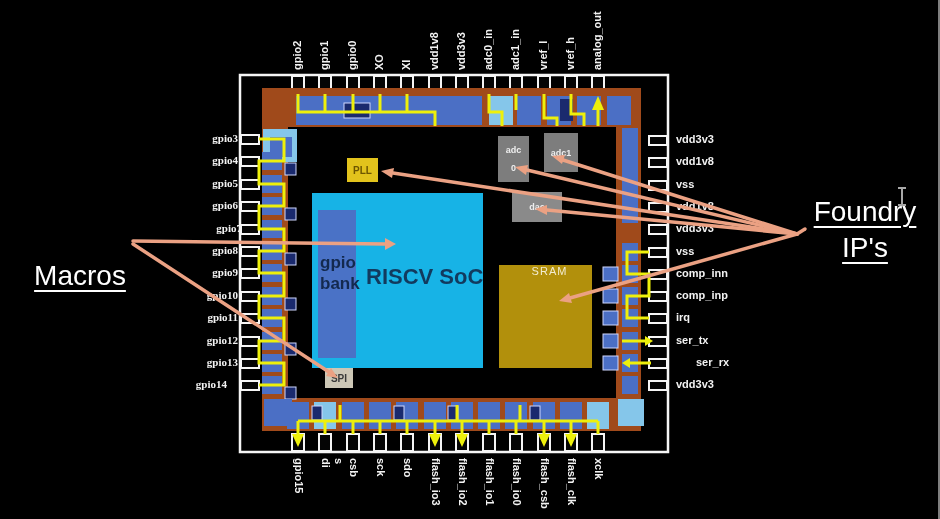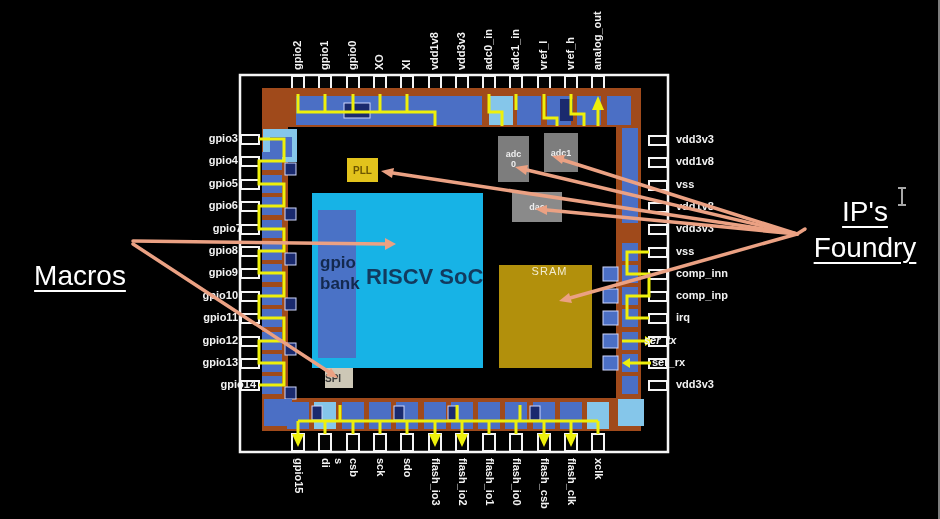--- a/index.html
+++ b/index.html
@@ -16,34 +16,34 @@
   .block{position:absolute;box-sizing:border-box;}
   .block-label{
     position:absolute;white-space:pre-line;font-weight:bold;
     font-family:"Liberation Sans",sans-serif;
   }
   #riscv-block{background:var(--riscv-cyan);}
   #gpio-bank-block{background:var(--gpio-bank-blue);}
   #sram-block{background:var(--sram-gold);display:flex;align-items:flex-start;justify-content:center;
     color:#f2ecd2;font-size:11px;font-weight:normal;letter-spacing:1px;padding-left:8px;}
   .gray-ip{background:var(--ip-gray);display:flex;align-items:center;justify-content:center;
-    color:#eee;font-size:9px;line-height:10px;font-weight:bold;text-align:center;white-space:pre-line;}
+    color:#eee;font-size:9px;line-height:18px;font-weight:bold;text-align:center;white-space:pre-line;}
   #pll-block{background:var(--pll-yellow);display:flex;align-items:center;justify-content:center;
     color:#6d5600;font-size:10px;font-weight:bold;}
-  #spi-block{background:var(--spi-beige);display:flex;align-items:center;justify-content:flex-start;
+  #spi-block{background:var(--spi-beige);display:flex;align-items:center;justify-content:center;
     color:#3a3a3a;font-size:10px;font-weight:bold;}
   #riscv-label{color:#123a5e;font-size:22px;}
   #gpio-bank-label{color:#13294e;font-size:17px;line-height:21px;}
 
   .pin-label{
     position:absolute;color:#f2f2f2;font-size:11px;line-height:13px;
     font-weight:bold;white-space:pre;
   }
   .pin-label.rot{transform-origin:0 100%;}
-  .pin-label.left-side{width:45px;text-align:right;}
+  .pin-label.left-side{width:45px;text-align:right;font-family:Liberation Serif, serif;}
 
   .annotation{
     position:absolute;color:#fff;font-size:28px;line-height:36px;
     text-align:center;
   }
   .annotation .u{
     text-decoration:underline;text-underline-offset:5px;text-decoration-thickness:2px;
   }
   #macros-note{left:22px;top:222px;width:116px;margin-top:36px;}
   #foundry-note{left:796px;top:194px;width:138px;}
@@ -218,22 +218,22 @@
     <div class="block" id="spi-block" style="left:325px;top:368px;width:28px;height:20px;">
       <span>SPI</span>
     </div>
   </div>
 
   <div id="labels-layer">
     <div class="annotation" id="macros-note">
       <span class="u">Macros</span>
     </div>
     <div class="annotation" id="foundry-note">
+      <div><span class="u">Foundry</span></div>
       <div><span class="u">IP's</span></div>
-      <div><span class="u">Foundry</span></div>
     </div>
   <div class="pin-label rot" style="left: 304px; bottom: 449px; transform: rotate(-90deg);">gpio2</div>
       <div class="pin-label rot" style="left: 331px; bottom: 449px; transform: rotate(-90deg);">gpio1</div>
       <div class="pin-label rot" style="left: 359px; bottom: 449px; transform: rotate(-90deg);">gpio0</div>
       <div class="pin-label rot" style="left: 386px; bottom: 449px; transform: rotate(-90deg);">XO</div>
       <div class="pin-label rot" style="left: 413px; bottom: 449px; transform: rotate(-90deg);">XI</div>
       <div class="pin-label rot" style="left: 441px; bottom: 449px; transform: rotate(-90deg);">vdd1v8</div>
       <div class="pin-label rot" style="left: 468px; bottom: 449px; transform: rotate(-90deg);">vdd3v3</div>
       <div class="pin-label rot" style="left: 495px; bottom: 449px; transform: rotate(-90deg);">adc0_in</div>
       <div class="pin-label rot" style="left: 522px; bottom: 449px; transform: rotate(-90deg);">adc1_in</div>
@@ -257,32 +257,32 @@
       <div class="pin-label left-side" style="left: 193px; top: 154px;">gpio4</div>
       <div class="pin-label left-side" style="left: 193px; top: 177px;">gpio5</div>
       <div class="pin-label left-side" style="left: 193px; top: 199px;">gpio6</div>
       <div class="pin-label left-side" style="left: 197px; top: 222px;">gpio7</div>
       <div class="pin-label left-side" style="left: 193px; top: 244px;">gpio8</div>
       <div class="pin-label left-side" style="left: 193px; top: 266px;">gpio9</div>
       <div class="pin-label left-side" style="left: 193px; top: 289px;">gpio10</div>
       <div class="pin-label left-side" style="left: 193px; top: 311px;">gpio11</div>
       <div class="pin-label left-side" style="left: 193px; top: 334px;">gpio12</div>
       <div class="pin-label left-side" style="left: 193px; top: 356px;">gpio13</div>
-      <div class="pin-label left-side" style="left: 211px; top: 378px;">gpio14</div>
+      <div class="pin-label left-side" style="left: 182px; top: 378px;">gpio14</div>
       <div class="pin-label " style="left: 676px; top: 133px;">vdd3v3</div>
       <div class="pin-label " style="left: 676px; top: 155px;">vdd1v8</div>
       <div class="pin-label " style="left: 676px; top: 178px;">vss</div>
       <div class="pin-label " style="left: 676px; top: 200px;">vdd1v8</div>
       <div class="pin-label " style="left: 676px; top: 222px;">vdd3v3</div>
       <div class="pin-label " style="left: 676px; top: 245px;">vss</div>
       <div class="pin-label " style="left: 676px; top: 267px;">comp_inn</div>
       <div class="pin-label " style="left: 676px; top: 289px;">comp_inp</div>
       <div class="pin-label " style="left: 676px; top: 311px;">irq</div>
-      <div class="pin-label " style="left: 644px; top: 334px; font-style: italic;">ser_tx</div>
-      <div class="pin-label " style="left: 652px; top: 356px;">ser_rx</div>
+      <div class="pin-label " style="left: 676px; top: 334px;">ser_tx</div>
+      <div class="pin-label " style="left: 696px; top: 356px;">ser_rx</div>
       <div class="pin-label " style="left: 676px; top: 378px;">vdd3v3</div>
     </div>
 
   <svg id="arrows-layer" class="layer" width="940" height="519">
     <g stroke="var(--arrow-salmon)" stroke-width="3.5" fill="none" stroke-linecap="round">
       <path d="M133,241 L385,244"></path>
       <path d="M133,244 L329,372"></path>
       <path d="M797,234 L393,173"></path>
       <path d="M797,234 L527,170"></path>
       <path d="M797,234 L563,160"></path>

